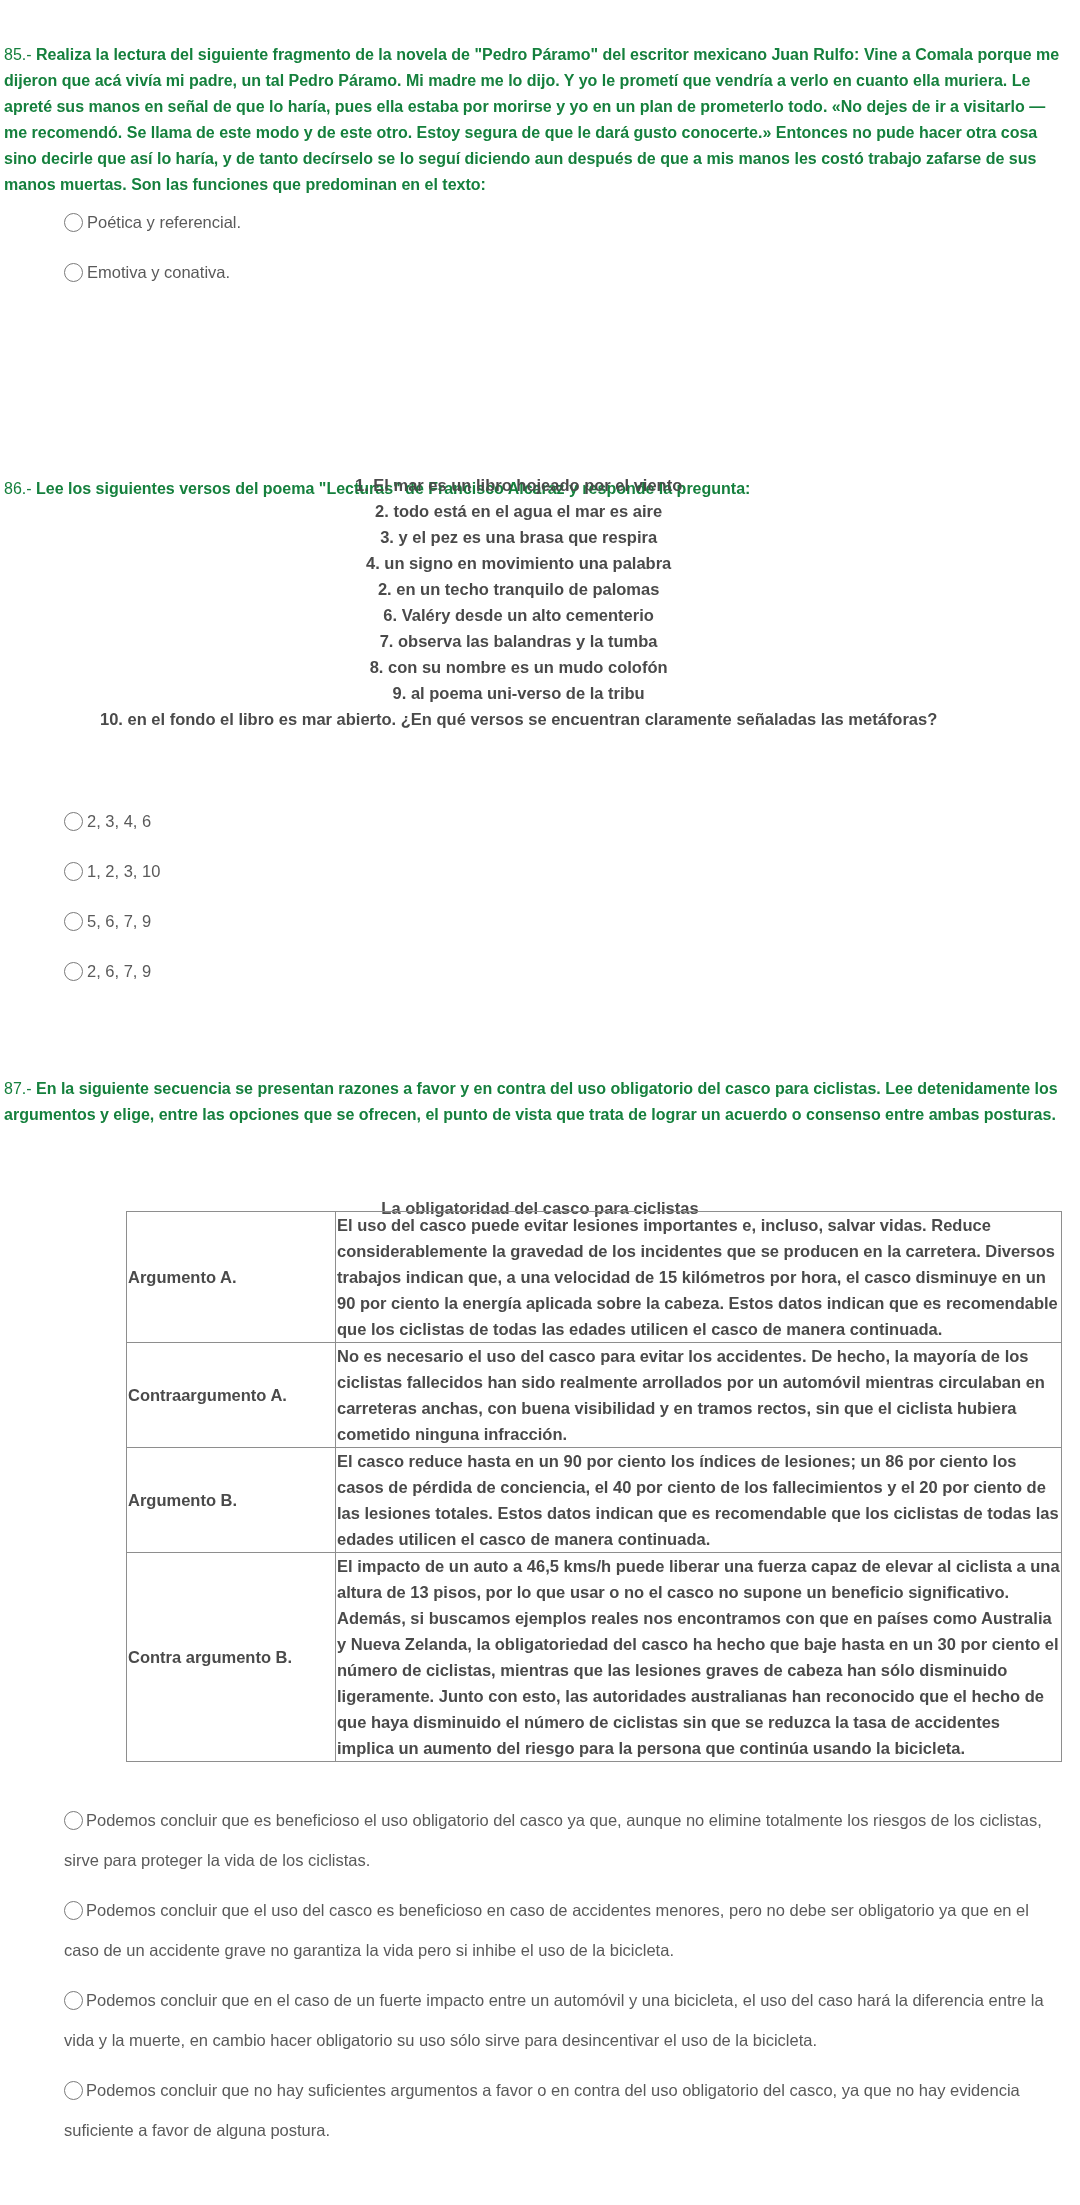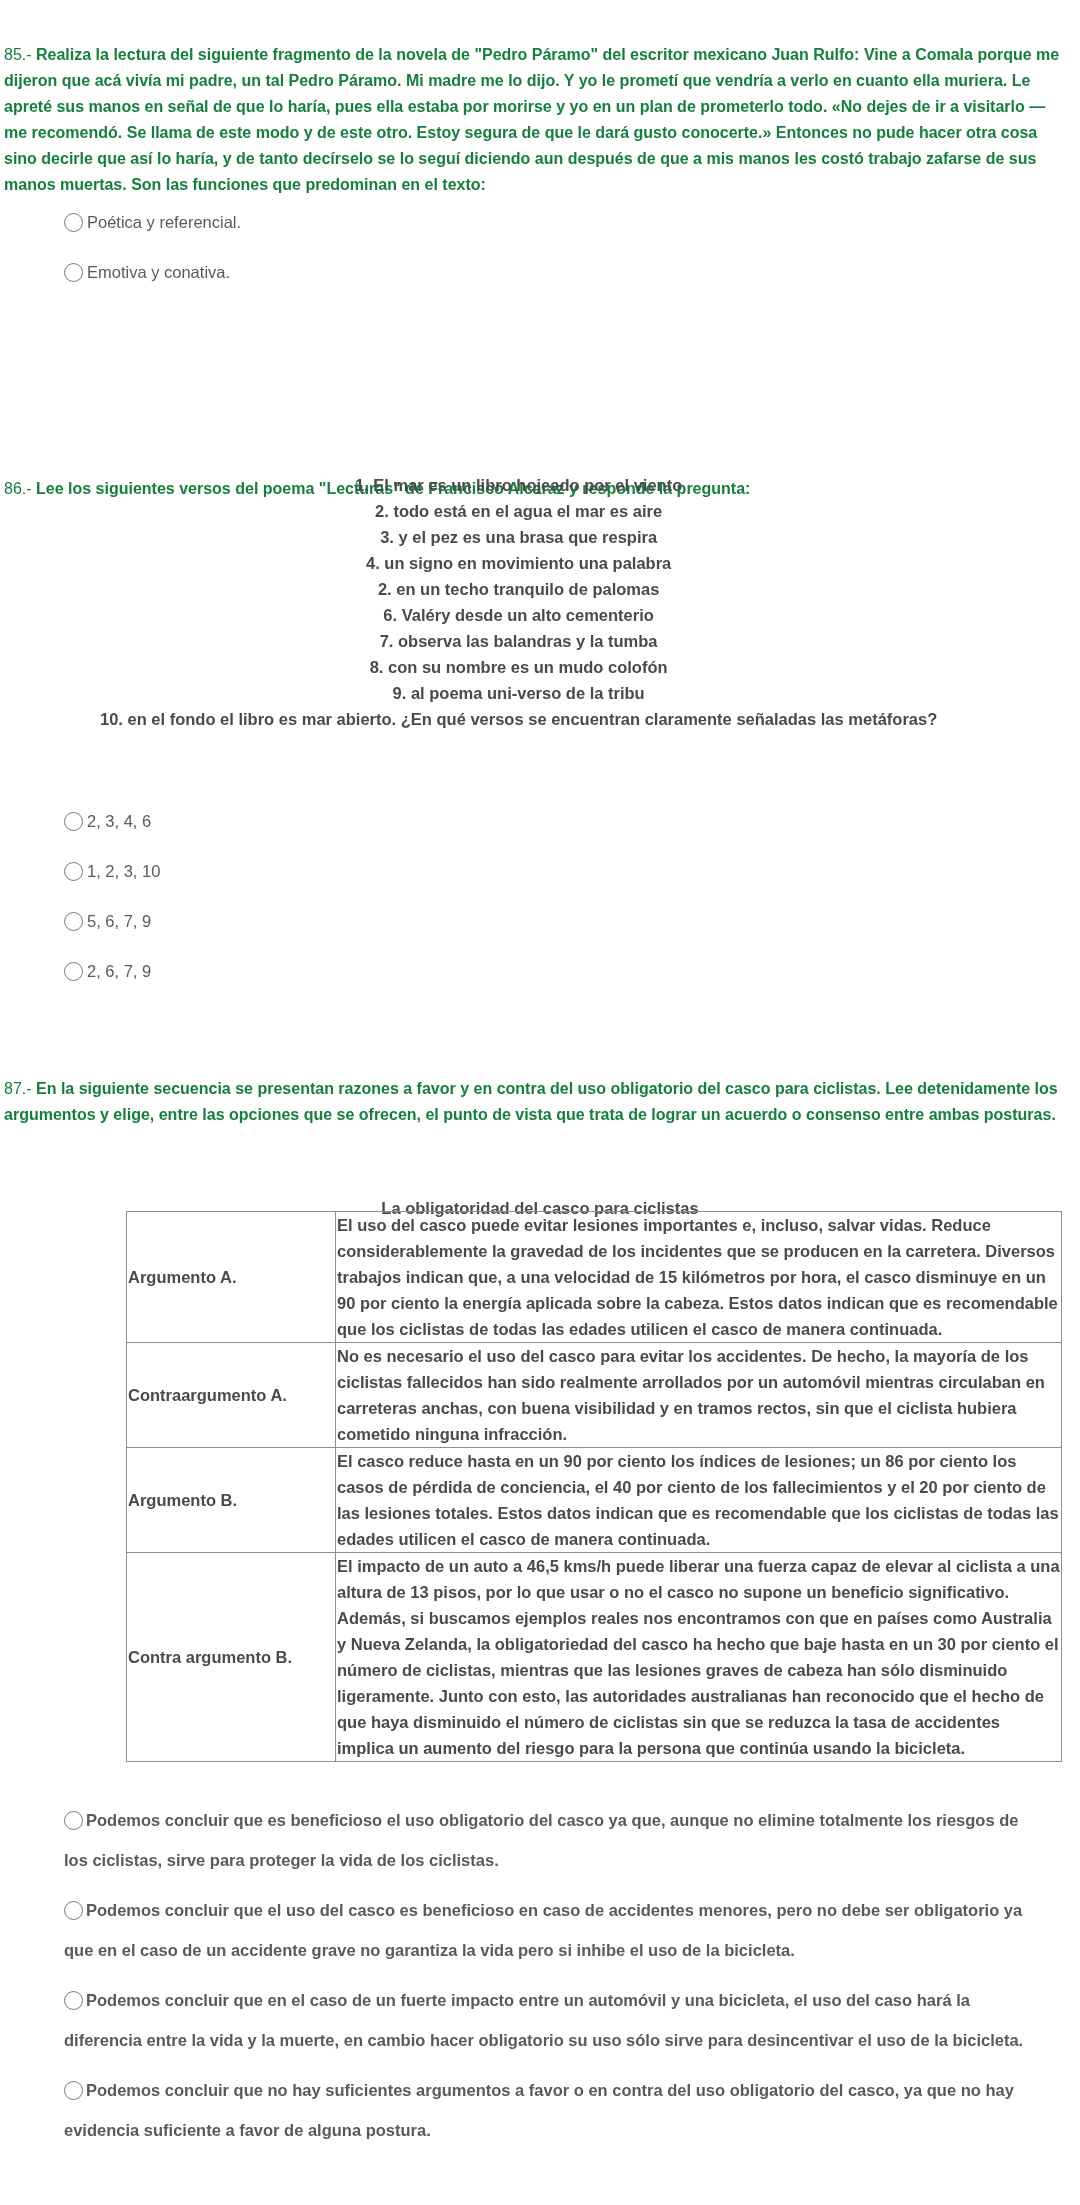--- a/index.html
+++ b/index.html
@@ -163,21 +163,21 @@
     <td class="label">Argumento B.</td>
     <td>El casco reduce hasta en un 90 por ciento los índices de lesiones; un 86 por ciento los casos de pérdida de conciencia, el 40 por ciento de los fallecimientos y el 20 por ciento de las lesiones totales. Estos datos indican que es recomendable que los ciclistas de todas las edades utilicen el casco de manera continuada.</td>
   </tr>
   <tr>
     <td class="label">Contra argumento B.</td>
     <td>El impacto de un auto a 46,5 kms/h puede liberar una fuerza capaz de elevar al ciclista a una altura de 13 pisos, por lo que usar o no el casco no supone un beneficio significativo. Además, si buscamos ejemplos reales nos encontramos con que en países como Australia y Nueva Zelanda, la obligatoriedad del casco ha hecho que baje hasta en un 30 por ciento el número de ciclistas, mientras que las lesiones graves de cabeza han sólo disminuido ligeramente. Junto con esto, las autoridades australianas han reconocido que el hecho de que haya disminuido el número de ciclistas sin que se reduzca la tasa de accidentes implica un aumento del riesgo para la persona que continúa usando la bicicleta.</td>
   </tr>
 </tbody>
   </table>
 
-<div class="long-options" style="top:1800px;font-weight:bold;">
+<div class="long-options" style="top:1800px;">
   <div class="long-option" style="margin-bottom:10px;">
     <span class="radio"></span><span>Podemos concluir que es beneficioso el uso obligatorio del casco ya que, aunque no elimine totalmente los riesgos de los ciclistas, sirve para proteger la vida de los ciclistas.</span>
   </div>
   <div class="long-option" style="margin-bottom:10px;">
     <span class="radio"></span><span>Podemos concluir que el uso del casco es beneficioso en caso de accidentes menores, pero no debe ser obligatorio ya que en el caso de un accidente grave no garantiza la vida pero si inhibe el uso de la bicicleta.</span>
   </div>
   <div class="long-option" style="margin-bottom:10px;">
     <span class="radio"></span><span>Podemos concluir que en el caso de un fuerte impacto entre un automóvil y una bicicleta, el uso del caso hará la diferencia entre la vida y la muerte, en cambio hacer obligatorio su uso sólo sirve para desincentivar el uso de la bicicleta.</span>
   </div>
   <div class="long-option">

